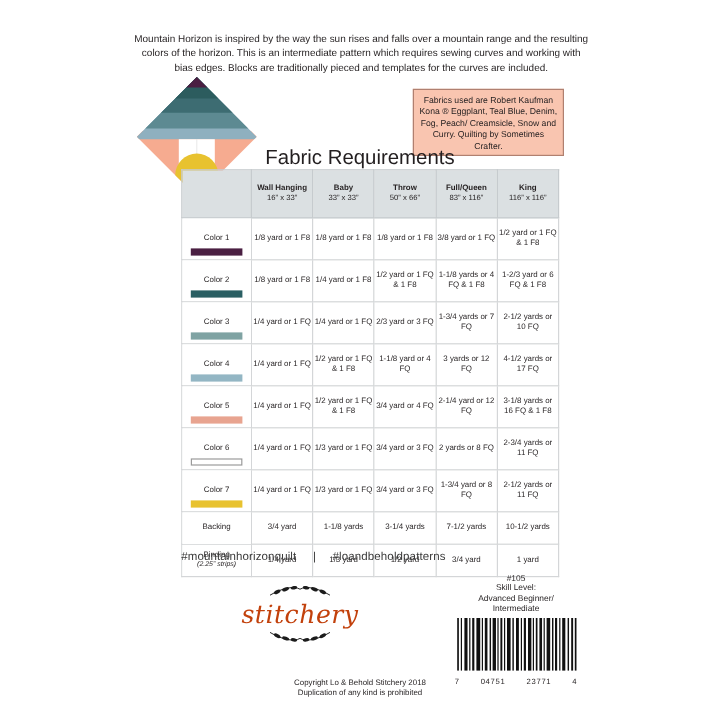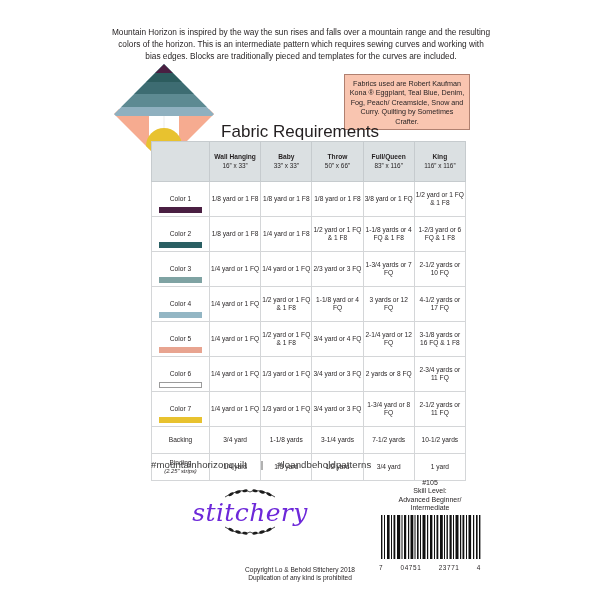--- a/index.html
+++ b/index.html
@@ -131,22 +131,22 @@
   .logo-name {
     font-family: "Liberation Serif", serif;
     font-size: 17.5px;
     letter-spacing: 3.4px;
     color: #1c1c1c;
     line-height: 19px;
   }
   .logo-script {
     font-family: "DejaVu Serif", serif;
     font-style: italic;
-    font-size: 25px;
-    color: #6d28d9;
+    font-size: 21px;
+    color: #c2410c;
     line-height: 21px;
     margin-top: -2px;
     letter-spacing: 0.4px;
   }
   .logo-sprig-bottom { height: 13px; margin-top: 1px; }
 
   
   .copyright {
     position: absolute;
     left: 150px; top: 566px; width: 300px;

